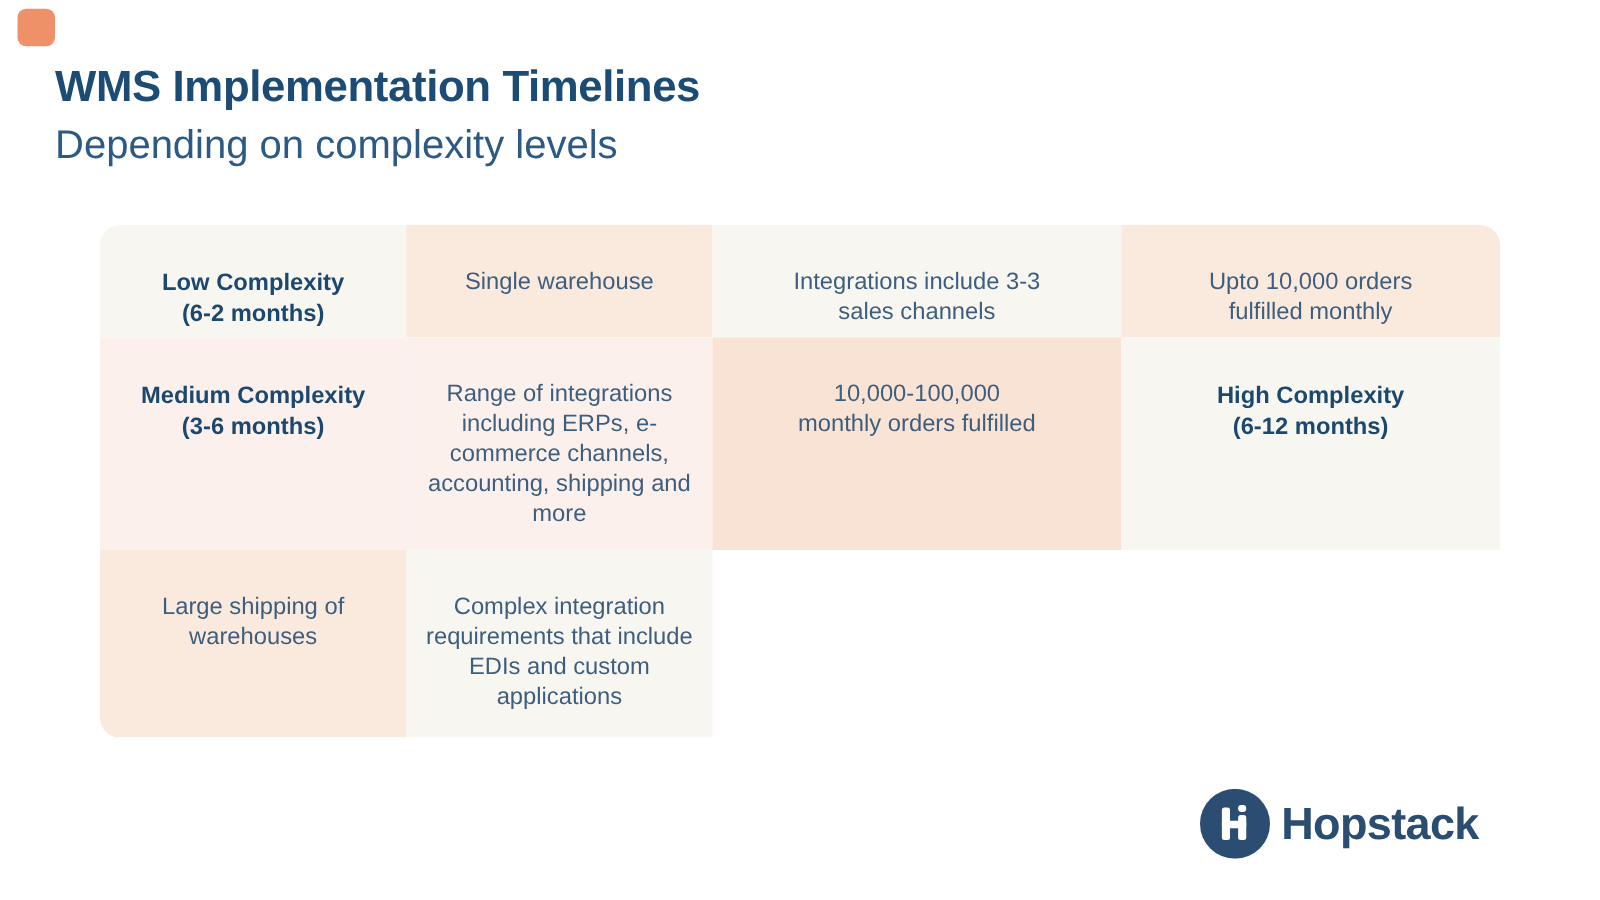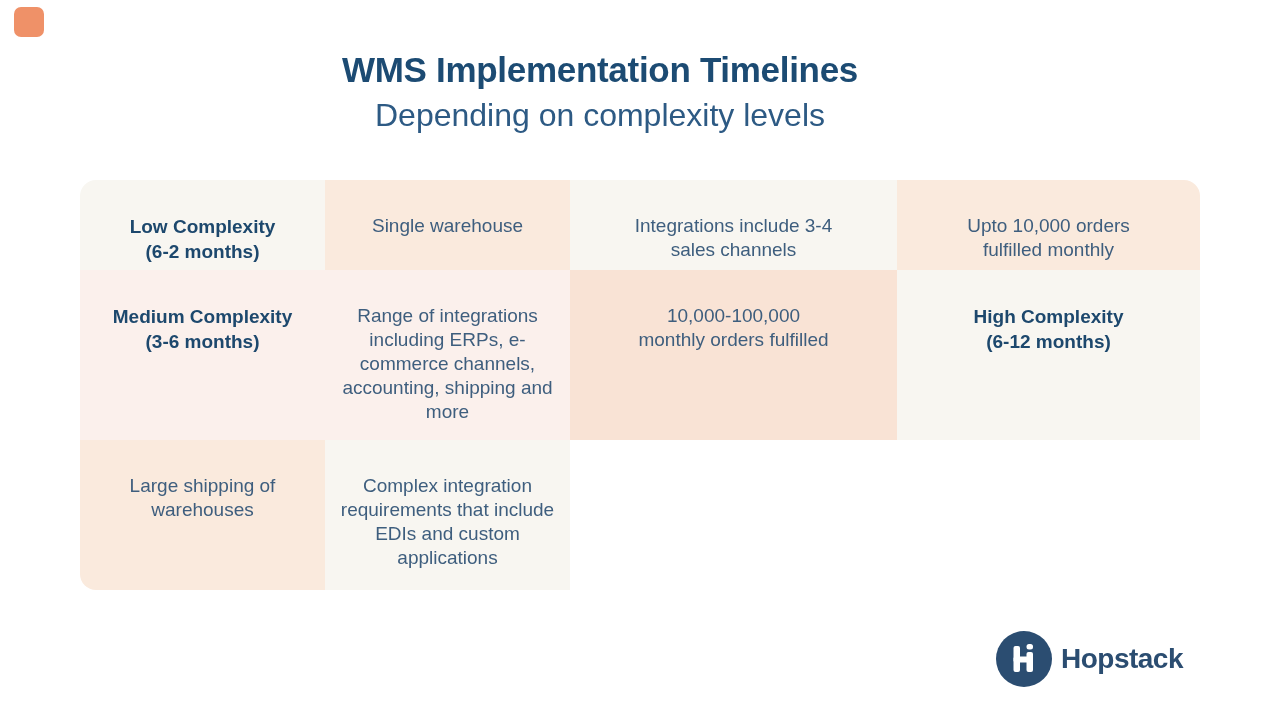--- a/index.html
+++ b/index.html
@@ -10,21 +10,21 @@
   }
   .page { position:relative; width:1280px; height:720px; overflow:hidden; background:#ffffff; }
 
   
   .corner-accent {
     position:absolute; left:14px; top:7px; width:30px; height:30px;
     border-radius:7px; background:#ef9168;
   }
 
   
-  .header { position:absolute; top:50px; left:0; width:1200px; text-align:center; }
+  .header { position:absolute; top:50px; left:0; width:1200px; text-align:left;padding-left:44px; }
   .title {
     margin:0; font-size:35px; line-height:40px; font-weight:700;
     color:#1c4b73; letter-spacing:-0.3px;
   }
   .subtitle {
     margin-top:6px; font-size:32px; line-height:38px; font-weight:400;
     color:#2d5a84;
   }
 
   
@@ -51,21 +51,21 @@
   .w3 { max-width:236px; }
   .w4 { max-width:196px; }
 
   
   .footer {
     position:absolute; right:97px; bottom:33px;
     display:flex; align-items:center; gap:9px;
   }
   .logo-circle { width:56px; height:56px; display:block; }
   .brand {
-    font-size:28px; line-height:56px; font-weight:700;
+    font-size:36px; line-height:56px; font-weight:700;
     color:#2b4d71; letter-spacing:-0.5px;text-align:center;
   }
 </style>
 </head>
 <body>
 
 <div class="page">
 
   <div class="corner-accent"></div>
 
@@ -79,21 +79,21 @@
     <div class="cell cA rowhead">
       <span class="inner">
         <span>Low Complexity</span><br>
         <span>(6-2 months)</span>
       </span>
     </div>
     <div class="cell cB">
       <span class="inner w2">Single warehouse</span>
     </div>
     <div class="cell cA">
-      <span class="inner w3">Integrations include 3-4 sales channels</span>
+      <span class="inner w3">Integrations include 3-3 sales channels</span>
     </div>
     <div class="cell cB">
       <span class="inner w4">Upto 10,000 orders fulfilled monthly</span>
     </div>
 
     <div class="cell cC rowhead">
       <span class="inner">
         <span>Medium Complexity</span><br>
         <span>(3-6 months)</span>
       </span>

